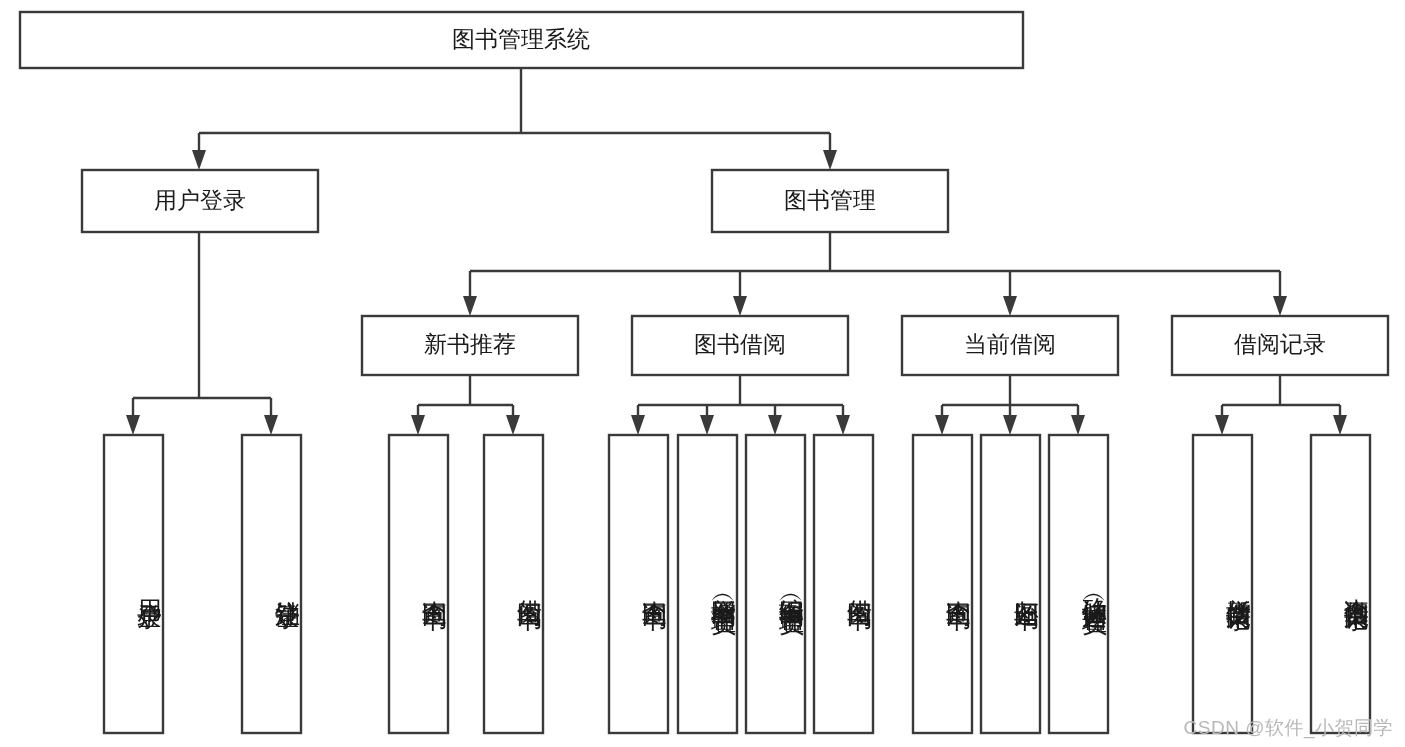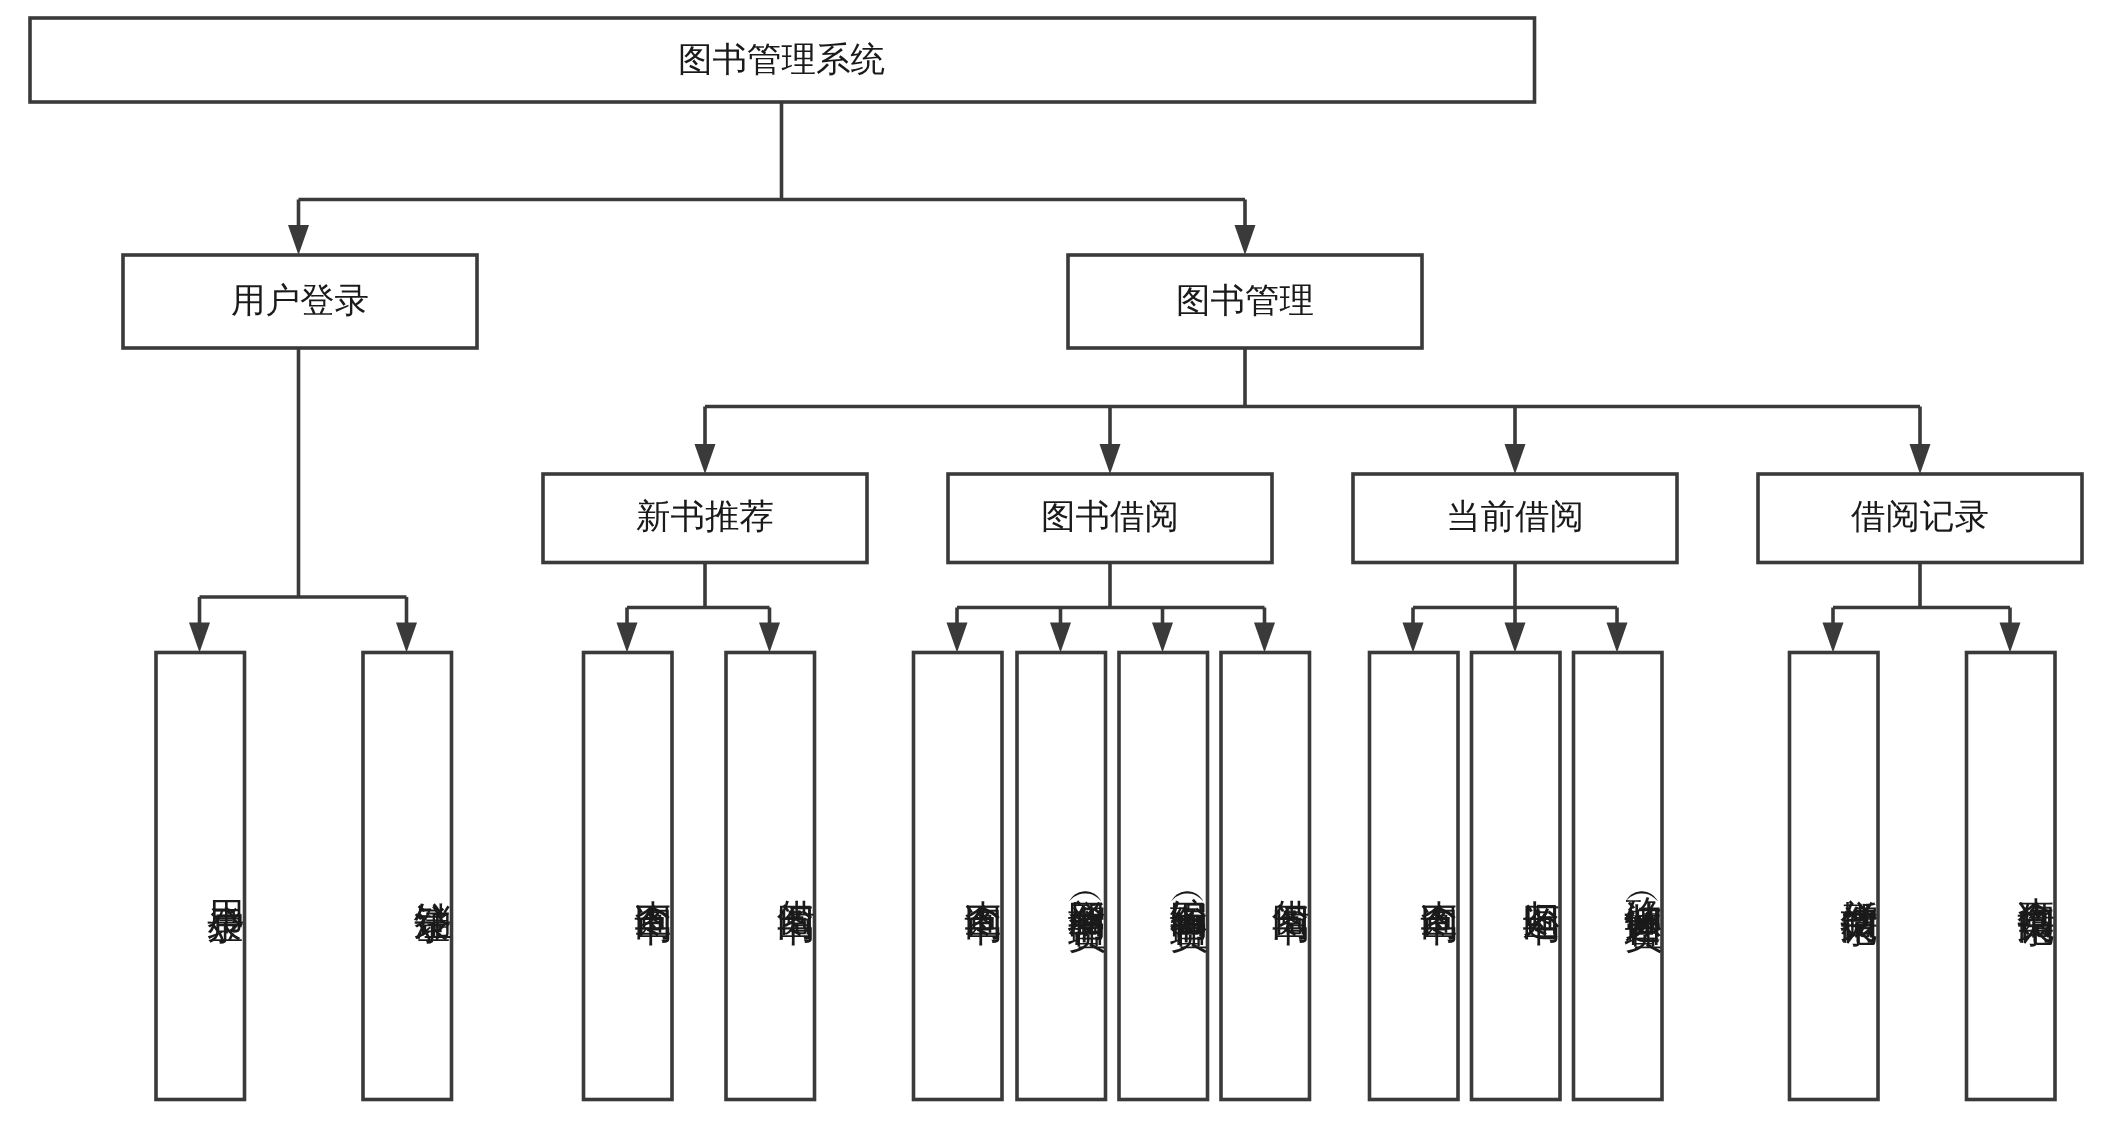--- a/index.html
+++ b/index.html
@@ -210,13 +210,14 @@
   <div class="leaf-text-wrap" style="left:746px; top:441px; width:59px; height:292px;">编辑图书（管理员）</div>
   <div class="leaf-text-wrap centered" style="left:814px; top:435px; width:59px; height:298px;">借阅图书</div>
 
   <div class="leaf-text-wrap centered" style="left:913px; top:435px; width:59px; height:298px;">查询图书</div>
   <div class="leaf-text-wrap centered" style="left:981px; top:435px; width:59px; height:298px;">归还图书</div>
   <div class="leaf-text-wrap" style="left:1049px; top:441px; width:59px; height:292px;">确认归还（管理员）</div>
 
   <div class="leaf-text-wrap centered" style="left:1193px; top:435px; width:59px; height:298px;">新增借阅记录</div>
   <div class="leaf-text-wrap centered" style="left:1311px; top:435px; width:59px; height:298px;">查询借阅记录</div>
 
+  <div class="watermark">CSDN @软件_小贺同学</div>
 </div>
 
 </body></html>

